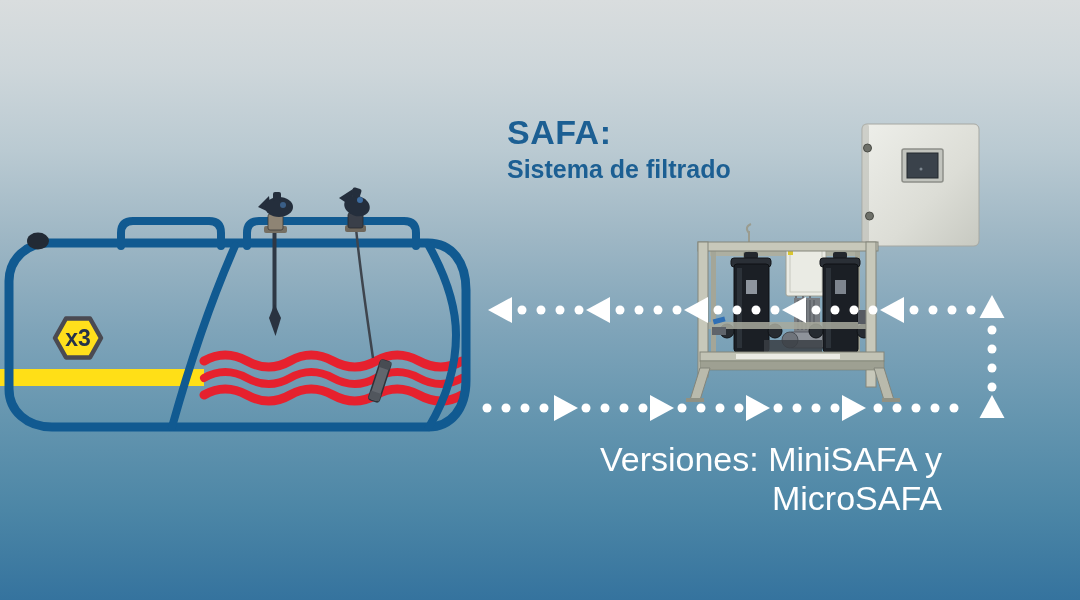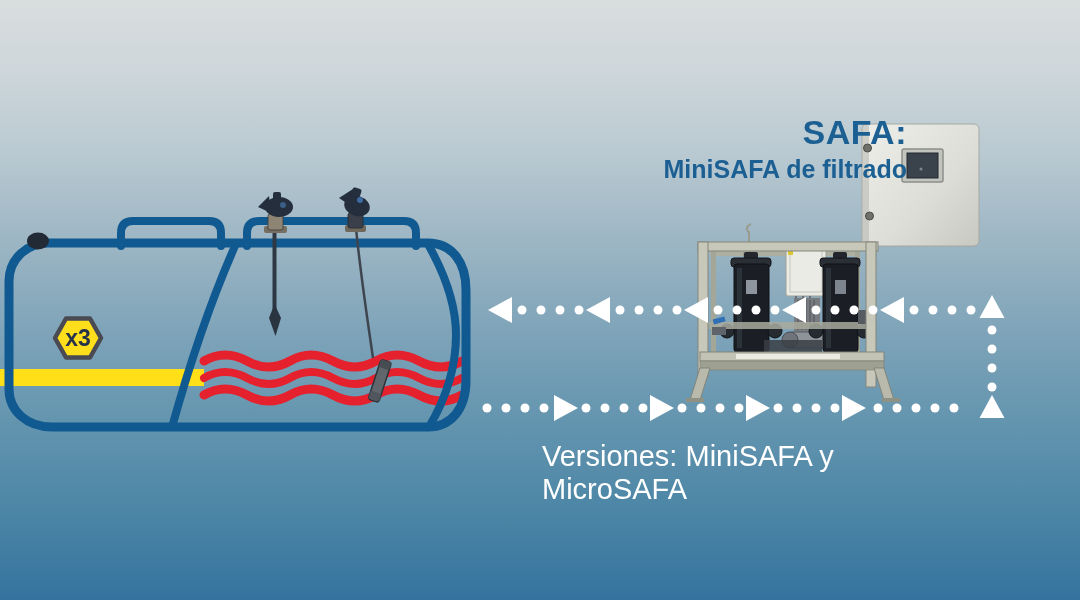--- a/index.html
+++ b/index.html
@@ -6,31 +6,31 @@
   .stage{
     position:relative;width:1080px;height:600px;overflow:hidden;
     font-family:"Liberation Sans","DejaVu Sans",sans-serif;
     background:linear-gradient(180deg,
       #D9DDDE 0%, #CDD6DA 12%, #BACAD2 25%, #9DB6C4 40%,
       #7FA4B9 55%, #6495AF 70%, #4C86A6 85%, #35739E 100%);
   }
   svg.layer{position:absolute;left:0;top:0;}
   .title-block{
     position:absolute;left:507px;top:112px;width:400px;
-    text-align:right;color:#1C5F93;
+    text-align:left;color:#1C5F93;
   }
   .title-block h1{
     margin:0;font-size:34px;font-weight:700;letter-spacing:.5px;line-height:40px;
   }
   .title-block .sub{
     font-size:25px;font-weight:700;line-height:35px;
   }
   .caption{
     position:absolute;left:542px;top:440px;width:400px;
-    text-align:left;color:#FFFFFF;font-size:29px;font-weight:400;
+    text-align:right;color:#FFFFFF;font-size:34px;font-weight:400;
   }
 </style>
 </head>
 <body>
 
 <div class="stage">
 
   <svg class="layer" width="1080" height="600" viewBox="0 0 1080 600">
 
     <defs>
@@ -227,17 +227,17 @@
         <circle cx="992" cy="387" r="4.5" fill="#FFFFFF"></circle>
         <circle cx="992" cy="368" r="4.5" fill="#FFFFFF"></circle>
         <circle cx="992" cy="349" r="4.5" fill="#FFFFFF"></circle>
         <circle cx="992" cy="330" r="4.5" fill="#FFFFFF"></circle>
         <polygon points="979.5,318 1004.5,318 992,295" fill="#FFFFFF"></polygon>
       </g>
   </svg>
 
   <div class="title-block">
     <h1>SAFA:</h1>
-    <div class="sub">MiniSAFA de filtrado</div>
+    <div class="sub">Sistema de filtrado</div>
   </div>
 
   <div class="caption">Versiones: MiniSAFA y MicroSAFA</div>
 </div>
 
 </body></html>

